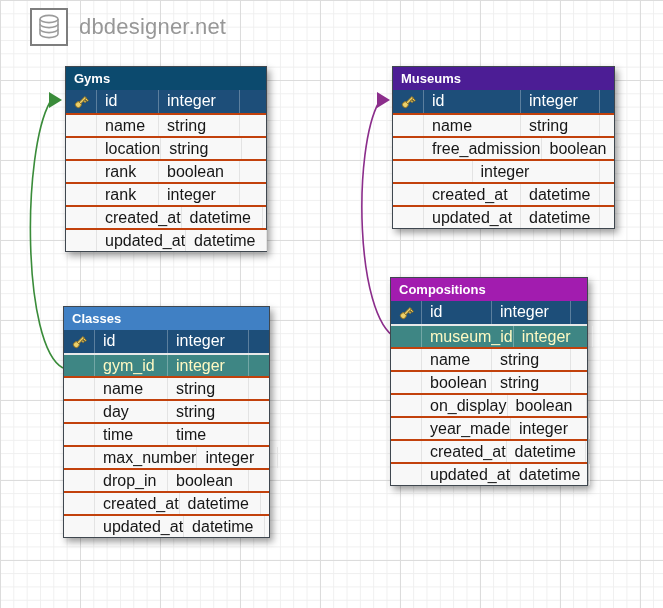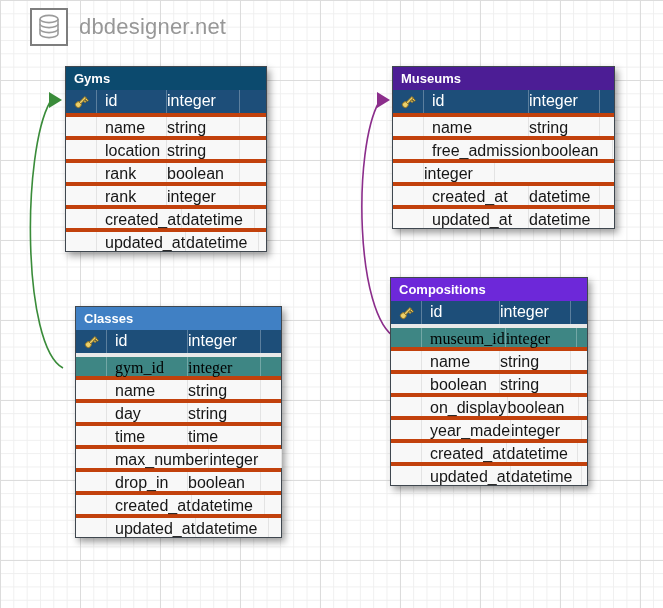--- a/index.html
+++ b/index.html
@@ -23,34 +23,34 @@
   .logo-text{margin-left:11px;font-size:22px;color:#979797;letter-spacing:.2px;}
 
   
   .dbtable{position:absolute;z-index:2;background:#f8f8f8;
     border:1px solid #3f474f;box-shadow:3px 4px 7px rgba(0,0,0,.38);
     box-sizing:content-box;}
   .thead{height:23px;line-height:23px;padding-left:8px;
     color:#fff;font-size:13px;font-weight:bold;}
   .frow{display:flex;height:23px;line-height:22px;font-size:16px;
     box-sizing:border-box;background:#f8f8f8;color:#161616;}
-  .frow + .frow{border-top:4px solid #c2410c;}
+  .frow + .frow{border-top:2px solid #c2410c;justify-content:space-between;}
   .frow.pk{background:#1d4e79;color:#fff;}
-  .frow.fk{background:#3e8684;color:#000000;font-family:Liberation Serif, serif;}
+  .frow.fk{background:#3e8684;color:#fef9c3;}
   .frow.pk + .frow.fk{border-top-color:#e9e9e9;}
   .c-icon{width:30px;display:flex;align-items:center;justify-content:center;flex:none;}
   .c-name{flex:1;padding-left:8px;white-space:nowrap;border-left:1px solid #e3e3e3;}
-  .c-type{width:72px;flex:none;white-space:nowrap;border-left:1px solid #e3e3e3;}
+  .c-type{width:72px;flex:none;padding-left:8px;white-space:nowrap;border-left:1px solid #e3e3e3;}
   .c-end{width:26px;flex:none;border-left:1px solid #e3e3e3;}
   .frow.pk .c-name,.frow.pk .c-type,.frow.pk .c-end,
   .frow.fk .c-name,.frow.fk .c-type,.frow.fk .c-end{border-left:1px solid rgba(255,255,255,.28);}
 
   .t0{left:65px;top:66px;width:200px;}
   .t1{left:392px;top:66px;width:221px;}
-  .t2{left:63px;top:306px;width:205px;margin-left:12px;}
+  .t2{left:63px;top:306px;width:205px;}
   .t3{left:390px;top:277px;width:196px;}
   .t1 .c-type{width:70px;} .t1 .c-end{width:14px;}
   .t2 .c-end{width:20px;}
   .t3 .c-type{width:70px;} .t3 .c-end{width:16px;}
 </style>
 </head>
 <body>
 
 <div class="canvas">
 
@@ -243,21 +243,21 @@
         <div class="frow plain">
           <span class="c-icon"></span>
           <span class="c-name">updated_at</span>
           <span class="c-type">datetime</span>
           <span class="c-end"></span>
         </div>
       </div>
   </div>
 
   <div class="dbtable t3">
-    <div class="thead" style="background: #6d28d9;">Compositions</div>
+    <div class="thead" style="background: #a21caf;">Compositions</div>
     <div class="tbody">
         <div class="frow pk">
           <span class="c-icon">
             <svg width="16" height="16" viewBox="0 0 16 16">
               <g transform="rotate(-45 8 8)" fill="#ecd06b" stroke="#8a6d1f" stroke-width="0.9">
                 <circle cx="4.2" cy="8" r="2.9"></circle>
                 <rect x="6.6" y="6.9" width="8" height="2.2"></rect>
                 <rect x="10.4" y="9" width="1.5" height="2.4"></rect>
                 <rect x="12.9" y="9" width="1.5" height="3"></rect>
               </g>

